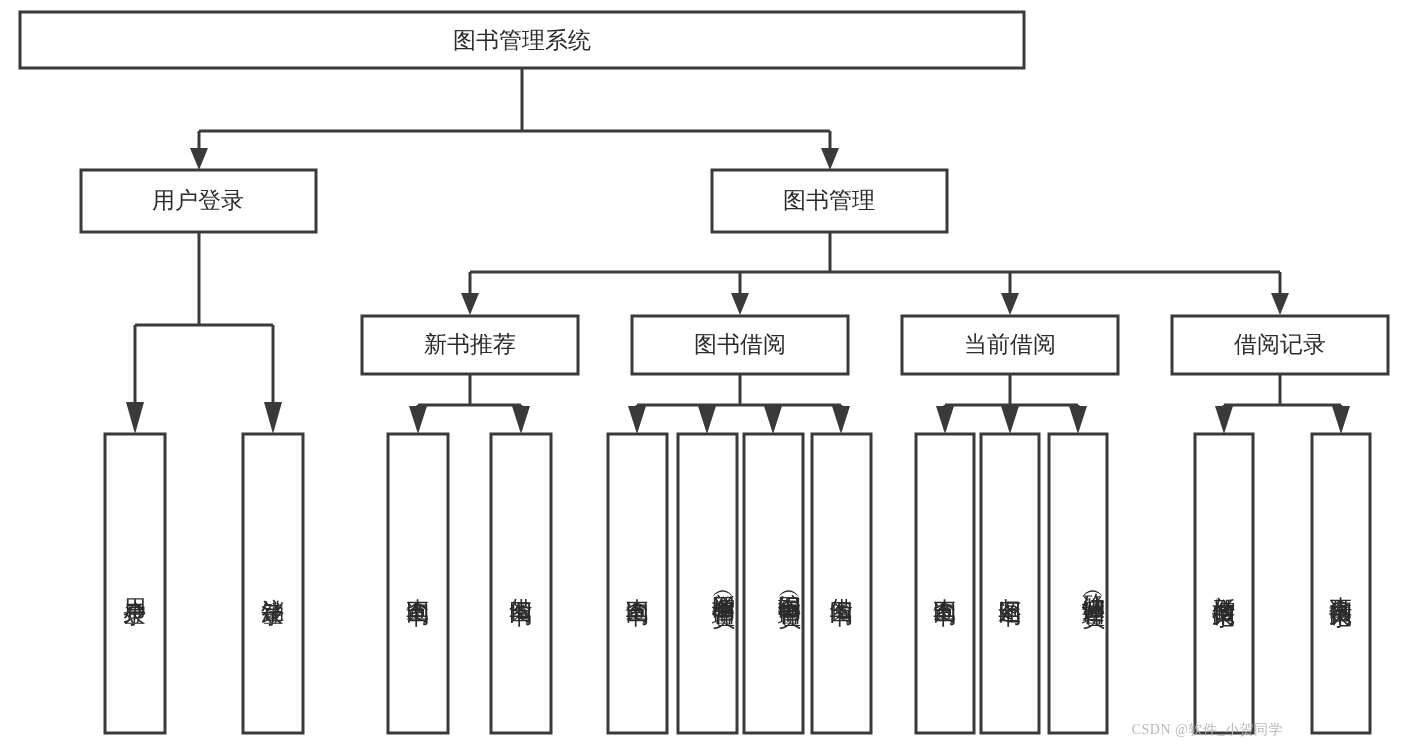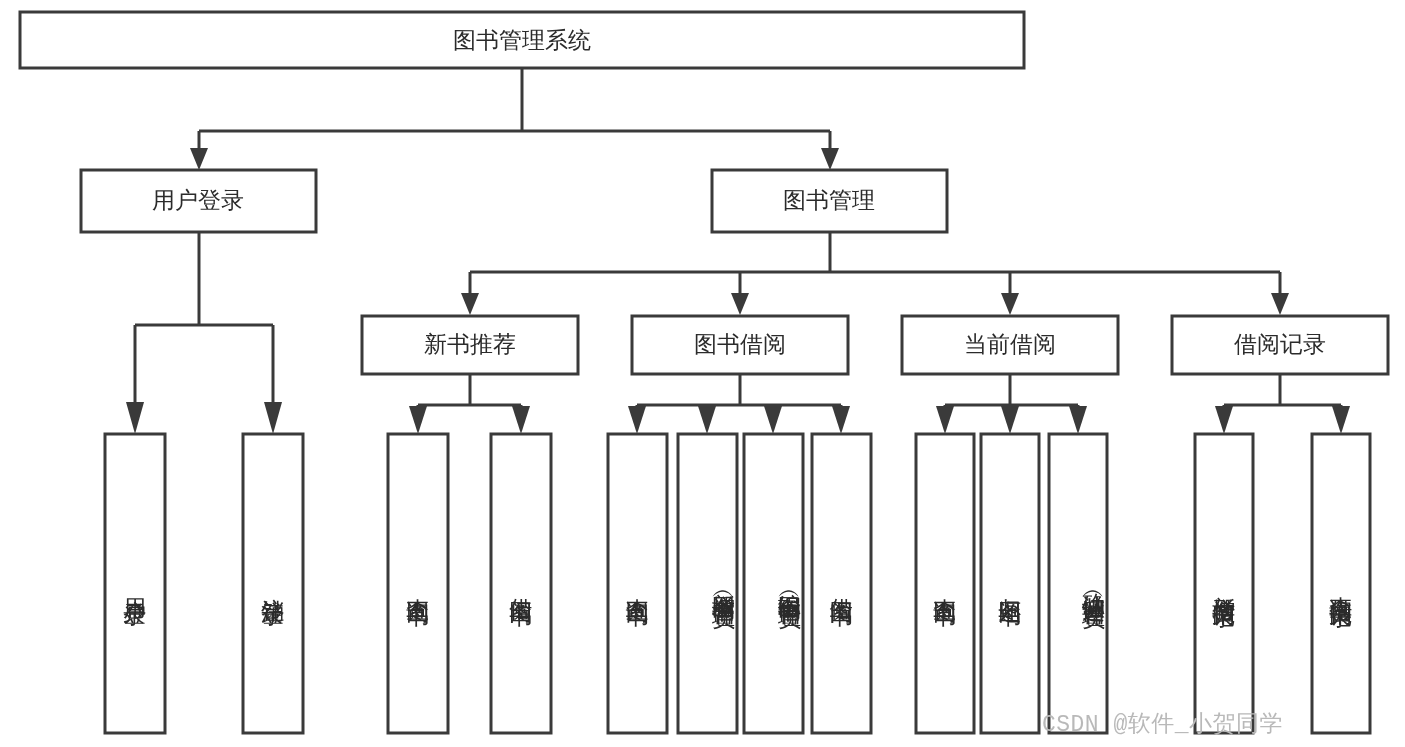--- a/index.html
+++ b/index.html
@@ -60,22 +60,22 @@
     line-height: 1.15;
     color: #2b2b2b;
     letter-spacing: 2px;
     white-space: nowrap;
     pointer-events: none;
   }
   .watermark {
     position: absolute;
     right: 8px;
     bottom: 8px;
-    font-family: Liberation Mono, monospace;
-    font-size: 23px;
+    font-family: Liberation Serif, serif;
+    font-size: 14px;
     color: #b9b9b9;
     letter-spacing: 0.5px;
     white-space: nowrap;
     margin-top: 48px;
   }
 </style>
 </head>
 <body>
 
 <div id="diagram-root">

